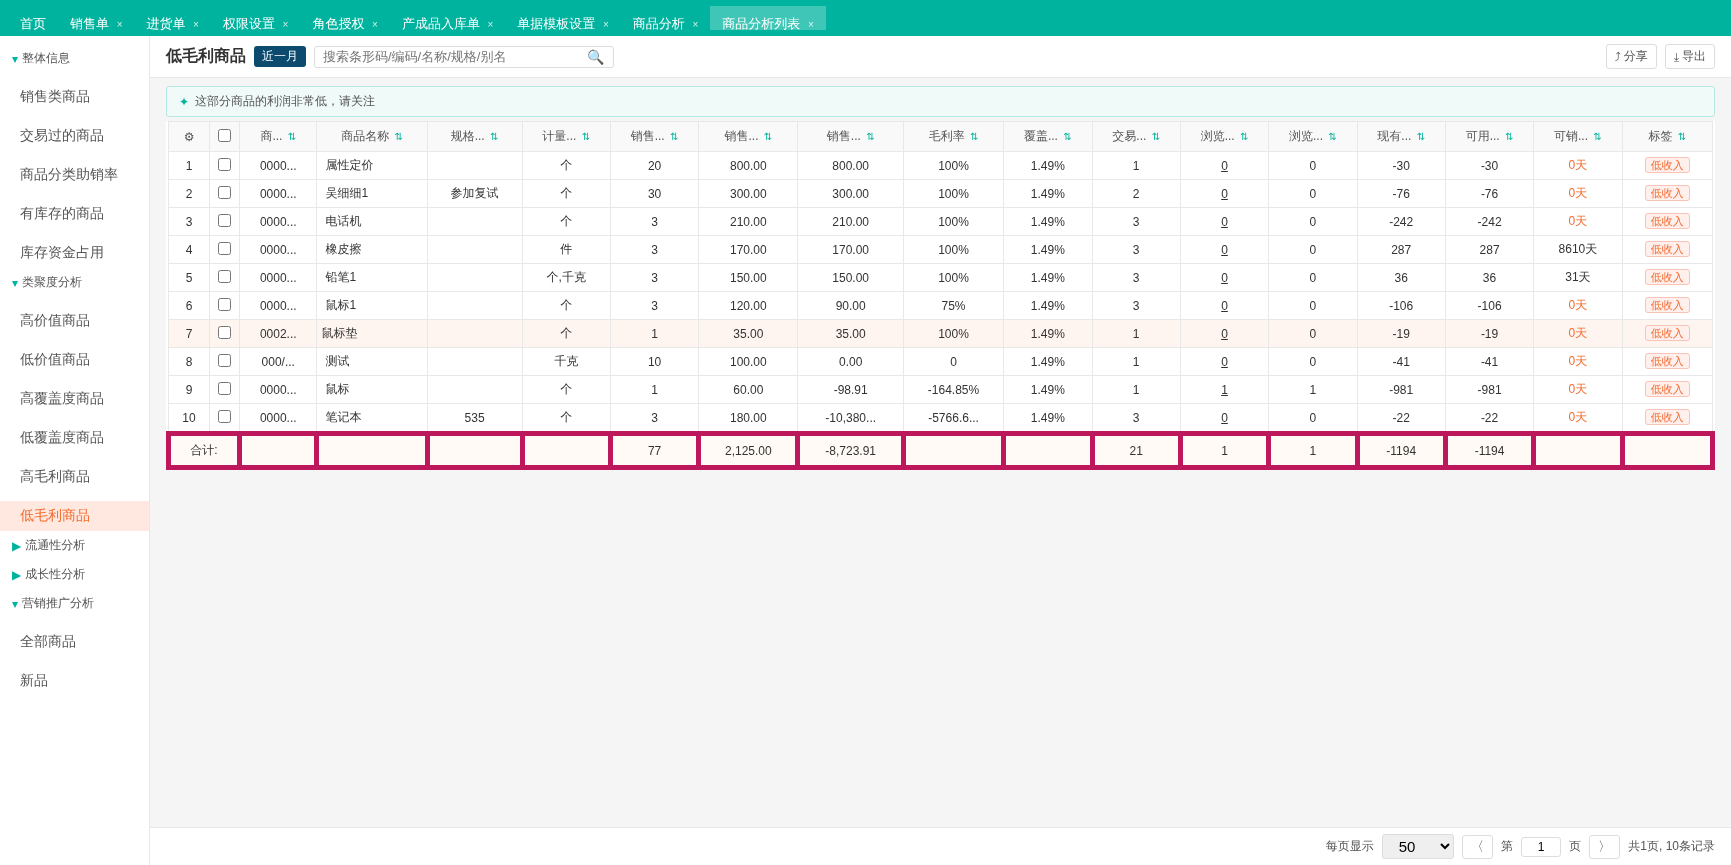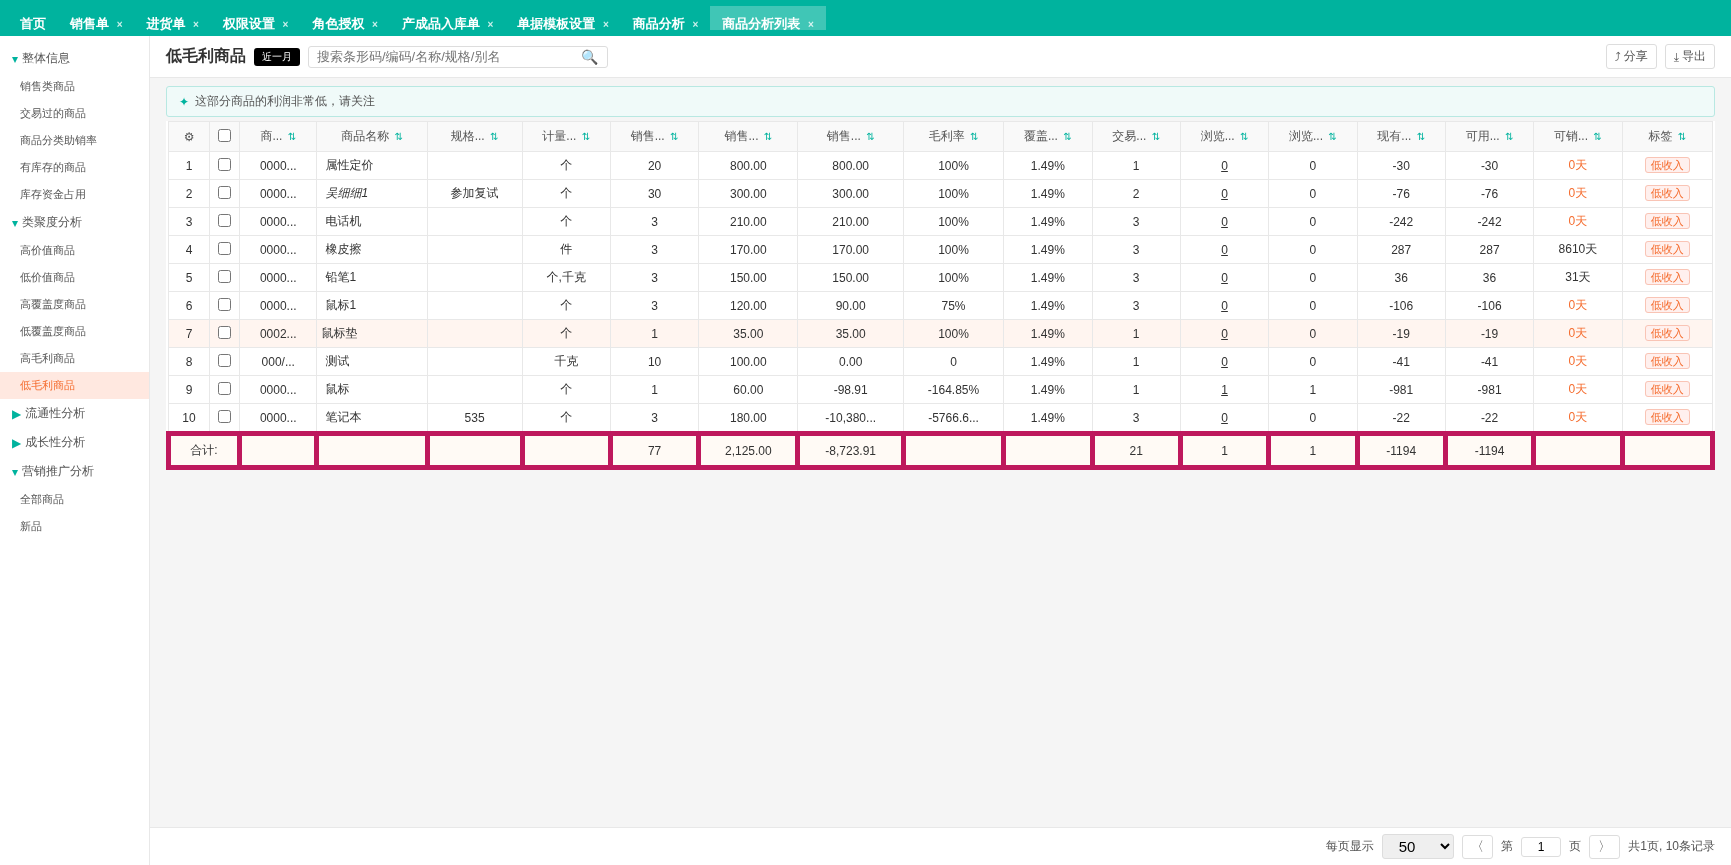--- a/index.html
+++ b/index.html
@@ -14,21 +14,20 @@
       padding: 0 8px;
     }
     .nav-item {
       color: #fff;
       padding: 0 12px;
       height: 24px;
       line-height: 36px;
       cursor: pointer;
       white-space: nowrap;
       font-size: 13px;
-      font-weight: bold;
     }
     .nav-item.active { background: rgba(255,255,255,0.25); }
     .nav-item .close-x { margin-left: 4px; font-size: 10px; opacity: 0.8; }
 
     
     .main-layout {
       display: flex;
       height: calc(100vh - 36px);
     }
 
@@ -47,21 +46,22 @@
       padding: 6px 12px;
       color: #555;
       font-size: 12px;
       cursor: pointer;
     }
     .sidebar-group-title .arrow { margin-right: 4px; color: #00b39e; }
     .sidebar-item {
       padding: 6px 12px 6px 20px;
       color: #555;
       cursor: pointer;
-      font-size: 11px;
+      font-size: 14px;
+      margin-top: 9px;
     }
     .sidebar-item.active { background: #ffe8e0; color: #f56c2e; }
 
     
     .content-area {
       flex: 1;
       display: flex;
       flex-direction: column;
       overflow: hidden;
       background: #f5f5f5;
@@ -75,25 +75,25 @@
       background: #fff;
       border-bottom: 1px solid #e8e8e8;
       gap: 8px;
     }
     .page-title {
       font-size: 16px;
       font-weight: bold;
       color: #333;
     }
     .time-badge {
-      background: #000000;
+      background: #0c4a6e;
       color: #fff;
       border-radius: 3px;
       padding: 2px 8px;
-      font-size: 10px;
+      font-size: 12px;
     }
     .search-box {
       display: flex;
       align-items: center;
       border: 1px solid #ddd;
       border-radius: 3px;
       padding: 2px 8px;
       flex: 1;
       max-width: 300px;
     }
@@ -358,21 +358,21 @@
       <td>0</td>
       <td>-30</td>
       <td>-30</td>
       <td class="red-text">0天</td>
       <td><span class="tag-low-income">低收入</span></td>
     </tr>
             <tr>
       <td>2</td>
       <td class="checkbox-cell"><input type="checkbox" style=""></td>
       <td>0000...</td>
-      <td style="text-align:left;padding-left:8px;font-style:italic;">吴细细1</td>
+      <td style="text-align:left;padding-left:8px;">吴细细1</td>
       <td>参加复试</td>
       <td>个</td>
       <td>30</td>
       <td>300.00</td>
       <td>300.00</td>
       <td>100%</td>
       <td>1.49%</td>
       <td>2</td>
       <td><span class="underline">0</span></td>
       <td>0</td>

